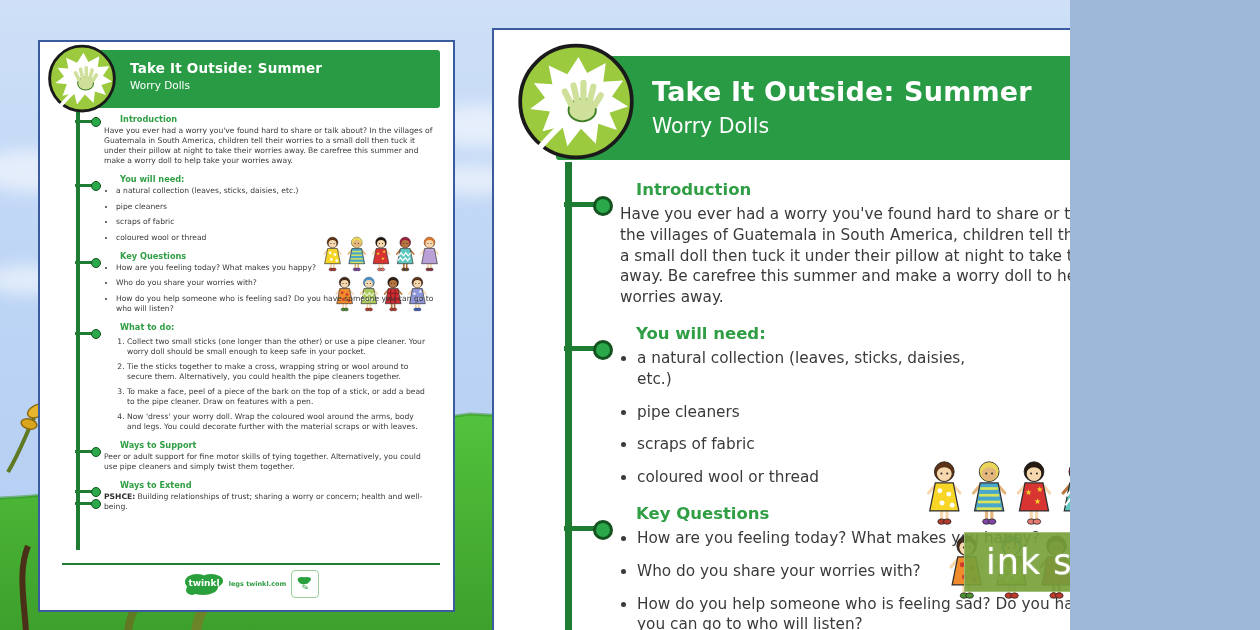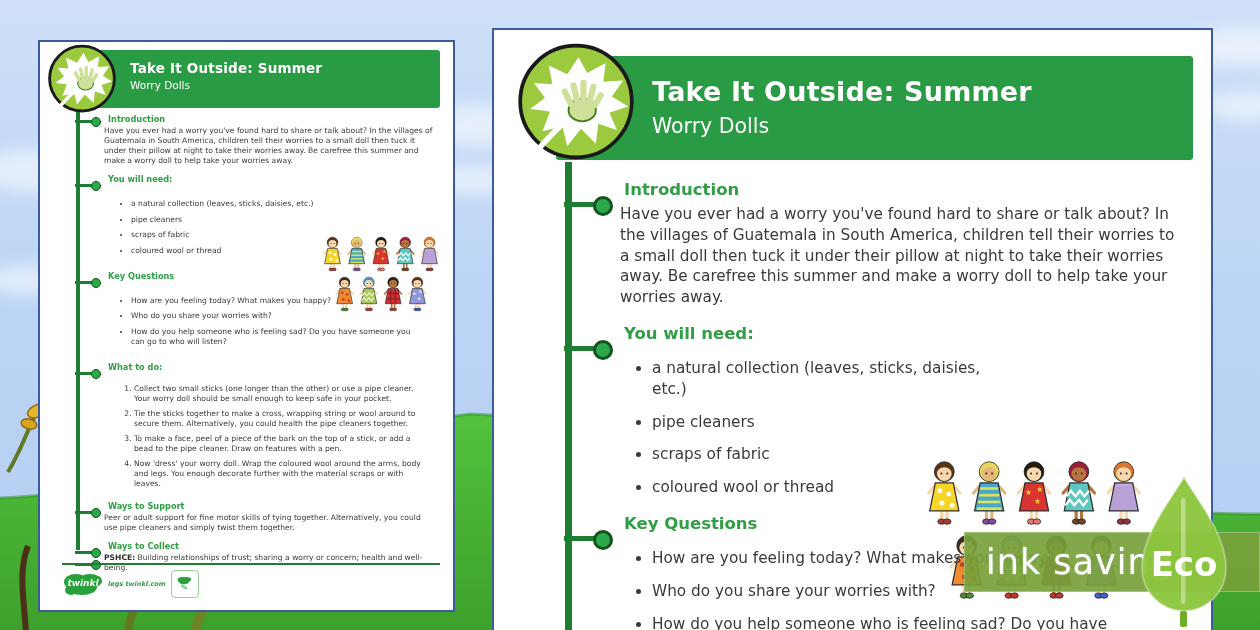--- a/index.html
+++ b/index.html
@@ -1,16 +1,16 @@
 <!DOCTYPE html>
 <html><head>
 <meta charset="utf-8">
 <style>
   html,body{margin:0;padding:0;background:#9db8d8;}
-  .scene{position:relative;width:1260px;height:630px;overflow:hidden;
+  .scene{position:relative;width:1070px;height:630px;overflow:hidden;
     font-family:"DejaVu Sans","Liberation Sans",sans-serif;
     background:linear-gradient(180deg,#cfe0f8 0%,#bdd5f5 45%,#b3cdf2 100%);}
   .cloud{position:absolute;background:#fff;border-radius:50%;filter:blur(8px);opacity:.55;}
   .grass-svg,.plants-svg{position:absolute;left:0;top:0;width:1260px;height:630px;}
   
   .page{position:absolute;background:#fff;border:2px solid #3a5c9e;box-sizing:border-box;z-index:10;}
   .page-left{left:38px;top:40px;width:417px;height:572px;}
   .page-right{left:492px;top:28px;width:721px;height:860px;}
   .banner{position:absolute;border-radius:3px;color:#fff;z-index:2;}
   .page-left  .banner{left:38px;right:13px;top:8px;height:58px;background:#2a9b45;padding:10px 0 0 52px;box-sizing:border-box;}
@@ -23,49 +23,49 @@
   .logo{position:absolute;z-index:3;}
   .page-left  .logo{left:6px;top:2px;width:72px;height:72px;}
   .page-right .logo{left:20px;top:12px;width:124px;height:124px;}
   .logo svg{width:100%;height:100%;}
   .timeline{position:absolute;background:#1e7c33;z-index:1;}
   .page-left  .timeline{left:36px;top:70px;width:4px;height:438px;}
   .page-right .timeline{left:71px;top:132px;width:7px;height:720px;}
   .content{position:relative;z-index:2;}
   .page-left  .content{margin:72px 18px 0 64px;}
   .page-right .content{margin:150px 34px 0 126px;}
-  h3{margin:4px;color:#2f9e44;font-weight:bold;}
+  h3{margin:16px;color:#2f9e44;font-weight:bold;}
   .page-left  h3{font-size:8.2px;margin-top:8px;margin-bottom:2px;}
   .page-right h3{font-size:16.5px;margin-top:16px;margin-bottom:5px;}
   p,li{color:#3a3a3a;margin:0;}
   .page-left  p,.page-left  li{font-size:7.6px;line-height:1.32;}
   .page-right p,.page-right li{font-size:15.3px;line-height:1.36;}
-  ul{margin:15px;padding-left:12px;list-style:disc;}
+  ul{margin:0;padding-left:12px;list-style:disc;}
   .page-right ul{padding-left:17px;}
   .page-left  ul li{margin-bottom:5.5px;}
   .page-right ul li{margin-bottom:12px;}
-  ol{margin:12px;padding-left:18px;}
+  ol{margin:5px;padding-left:18px;}
   .page-left  ol li{margin-bottom:5px;}
   .sec{position:relative;}
   .sec.with-dot::before{content:"";position:absolute;background:#1e7c33;}
   .sec.with-dot::after{content:"";position:absolute;border-radius:50%;background:#2aa84a;border:solid #14521f;}
   .page-left  .sec.with-dot::before{left:-29px;top:10px;width:20px;height:3px;}
   .page-left  .sec.with-dot::after{left:-13px;top:7px;width:8px;height:8px;border-width:1.5px;}
   .page-right .sec.with-dot::before{left:-56px;top:22px;width:36px;height:5px;}
   .page-right .sec.with-dot::after{left:-27px;top:16px;width:14px;height:14px;border-width:3px;}
   .page-left  .sec.first::before{top:6px}.page-left .sec.first::after{top:3px}
   .dolls{position:absolute;}
   .page-left  .dolls{left:205px;top:60px;width:144px;height:80px;}
   .page-right .dolls{left:280px;top:132px;width:268px;height:148px;}
   .dolls svg{width:100%;height:100%;}
   .bold{font-weight:bold;color:#2e2e2e;}
   
   .pfooter{position:absolute;left:22px;right:13px;bottom:12px;z-index:2;}
   .pfooter .rule{border-top:2px solid #1e7c33;margin-bottom:5px;}
-  .pfooter .row{display:flex;align-items:center;justify-content:flex-start;font-style:italic;}
+  .pfooter .row{display:flex;align-items:center;justify-content:center;}
   .visit{font-size:6.5px;font-weight:bold;color:#2f9e44;margin-right:5px;}
   .frow-right{display:flex;align-items:center;}
   .stamp{width:26px;height:26px;border:1px solid #9ccf9c;border-radius:4px;background:#fff;
     display:flex;flex-direction:column;align-items:center;justify-content:center;font-size:6px;color:#2f9e44;}
   .stamp .pencil{font-size:8px;transform:rotate(-15deg);margin-top:-2px;}
   
   .ink-banner{position:absolute;left:964px;top:532px;width:296px;height:60px;z-index:20;
     background:rgba(119,161,59,.92);box-shadow:inset 0 0 0 1px rgba(255,255,255,.28);
     display:flex;align-items:center;padding-left:22px;box-sizing:border-box;}
   .ink-banner span{color:#fff;font-size:35px;letter-spacing:1px;text-shadow:0 0 2px rgba(255,255,255,.4);}
@@ -308,29 +308,29 @@
             <li>Who do you share your worries with?</li>
             <li>How do you help someone who is feeling sad? Do you have someone you can go to who will listen?</li>
           </ul>
       </section>
       <section class="sec with-dot">
         <h3>What to do:</h3>
         <ol>
             <li>Collect two small sticks (one longer than the other) or use a pipe cleaner. Your worry doll should be small enough to keep safe in your pocket.</li>
             <li>Tie the sticks together to make a cross, wrapping string or wool around to secure them. Alternatively, you could health the pipe cleaners together.</li>
             <li>To make a face, peel of a piece of the bark on the top of a stick, or add a bead to the pipe cleaner. Draw on features with a pen.</li>
-            <li>Now 'dress' your worry doll. Wrap the coloured wool around the arms, body and legs. You enough decorate further with the material scraps or with leaves.</li>
+            <li>Now 'dress' your worry doll. Wrap the coloured wool around the arms, body and legs. You could decorate further with the material scraps or with leaves.</li>
           </ol>
       </section>
       <section class="sec with-dot">
         <h3>Ways to Support</h3>
         <p>Peer or adult support for fine motor skills of tying together. Alternatively, you could use pipe cleaners and simply twist them together.</p>
       </section>
       <section class="sec with-dot">
-        <h3>Ways to Collect</h3>
+        <h3>Ways to Extend</h3>
       </section>
       <section class="sec with-dot">
         <p><span class="bold">PSHCE:</span><span> Building relationships of trust; sharing a worry or concern; health and well-being.</span></p>
       </section>
     </div>
     <div class="pfooter">
       <div class="rule"></div>
       <div class="row">
         <svg width="46" height="24" viewBox="0 0 46 24">
           <g fill="#29a03c">

